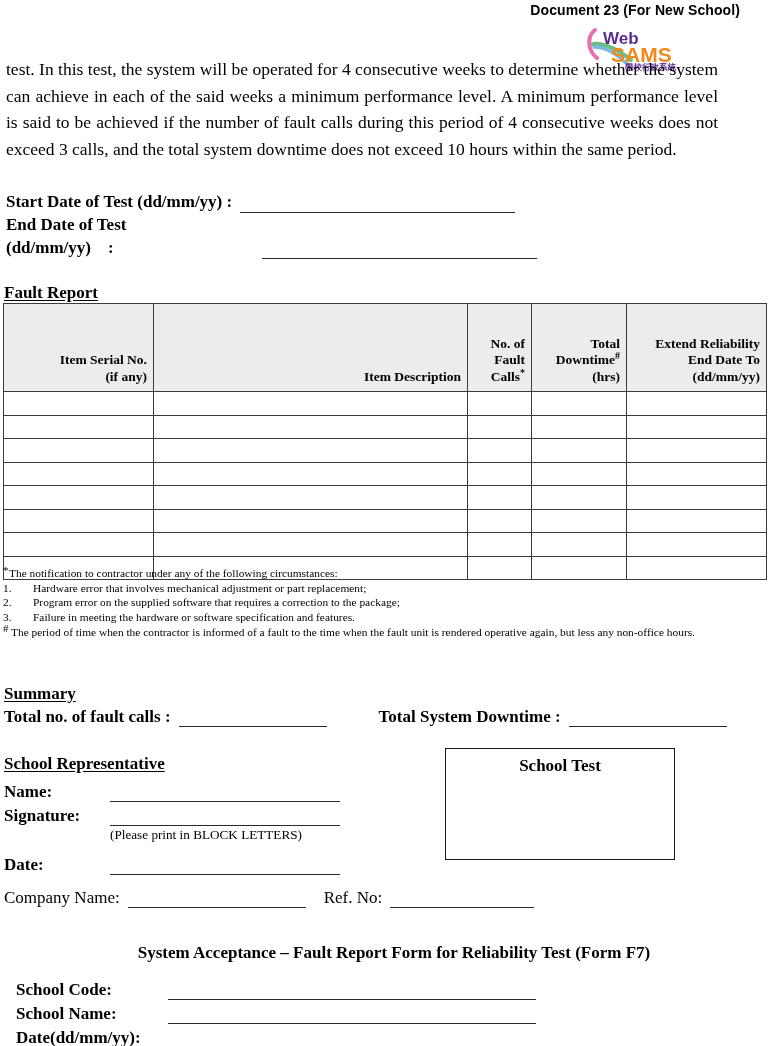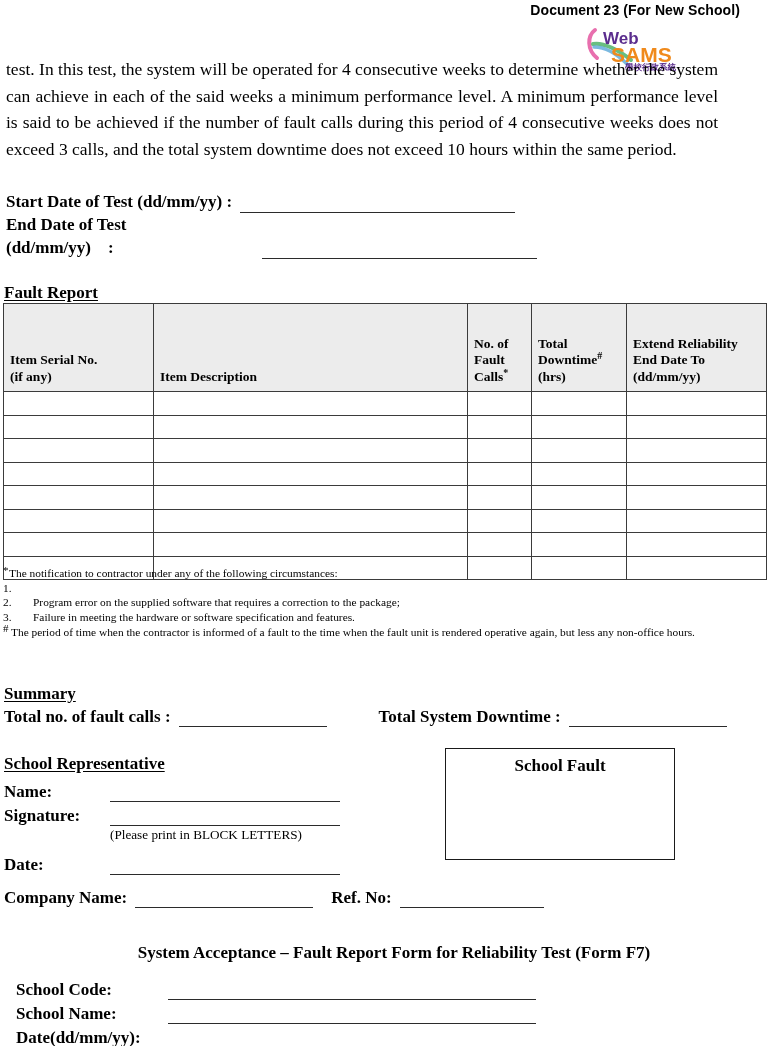--- a/index.html
+++ b/index.html
@@ -109,21 +109,21 @@
     font-weight: normal;
   }
   table.fault thead th {
     background: #ececec;
     height: 78px;
     vertical-align: bottom;
     font-family: "Liberation Serif", serif;
     font-weight: bold;
     font-size: 13.5px;
     line-height: 16.5px;
-    text-align: left;
+    text-align: right;
     padding: 3px 6px 6px 6px;
     vertical-align: bottom;
   }
   th.h-extend { vertical-align: top; padding-top: 5px; }
   table.fault tbody td { height: 22.5px; }
   .sup { font-size: 10px; vertical-align: super; line-height: 0; }
   .colA { width: 150px; }
   .colB { width: 314px; }
   .colC { width: 64px; }
   .colD { width: 95px; }
@@ -227,21 +227,21 @@
   }
 
   
   .company-row {
     position: absolute;
     top: 888px;
     left: 4px;
     width: 740px;
     display:flex;
     align-items: flex-end;
-    font-weight: bold;
+    font-weight: normal;
     font-size: 17px;
   }
   .rule-company { width: 178px; margin-left: 8px; }
   .co-gap { display:inline-block; width: 18px; }
   .rule-ref { width: 144px; margin-left: 8px; }
 
   
   .form-title {
     position: absolute;
     top: 943px;
@@ -399,20 +399,21 @@
   </div>
 
   <div class="footnotes">
     <div class="fn-star-line">
       <span class="fn-marker">*</span>
       <span>The notification to contractor under any of the following circumstances:</span>
     </div>
     <ul class="fn-list">
       <li>
         <span class="fn-num">1.</span>
+        <span>Hardware error that involves mechanical adjustment or part replacement;</span>
       </li>
       <li>
         <span class="fn-num">2.</span>
         <span>Program error on the supplied software that requires a correction to the package;</span>
       </li>
       <li>
         <span class="fn-num">3.</span>
         <span>Failure in meeting the hardware or software specification and features.</span>
       </li>
     </ul>
@@ -442,21 +443,21 @@
       <span class="rule rule-rep"></span>
     </div>
     <div class="blockletters">(Please print in BLOCK LETTERS)</div>
     <div class="rep-date-line">
       <span class="rep-lbl">Date:</span>
       <span class="rule rule-rep"></span>
     </div>
   </div>
 
   <div class="chop">
-    <div class="chop-title">School Fault</div>
+    <div class="chop-title">School Test</div>
   </div>
 
   <div class="company-row">
     <span>Company Name:</span>
     <span class="rule rule-company"></span>
     <span class="co-gap"></span>
     <span>Ref. No:</span>
     <span class="rule rule-ref"></span>
   </div>
 

